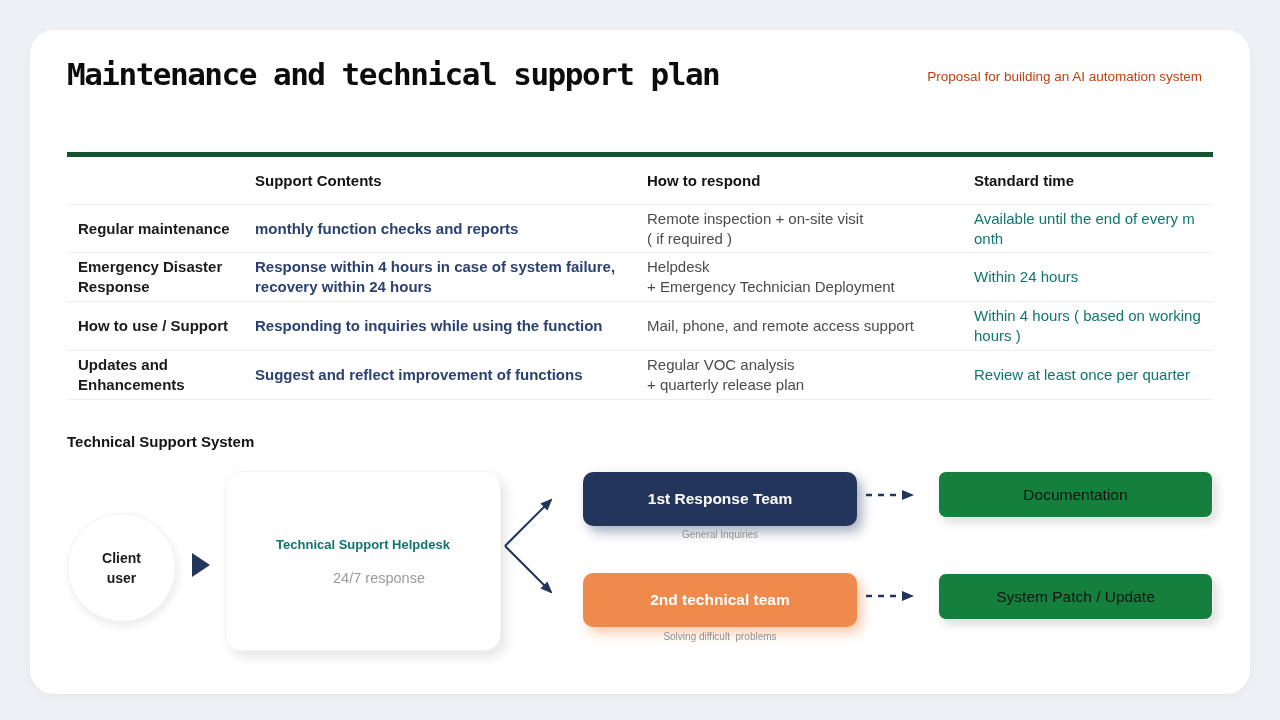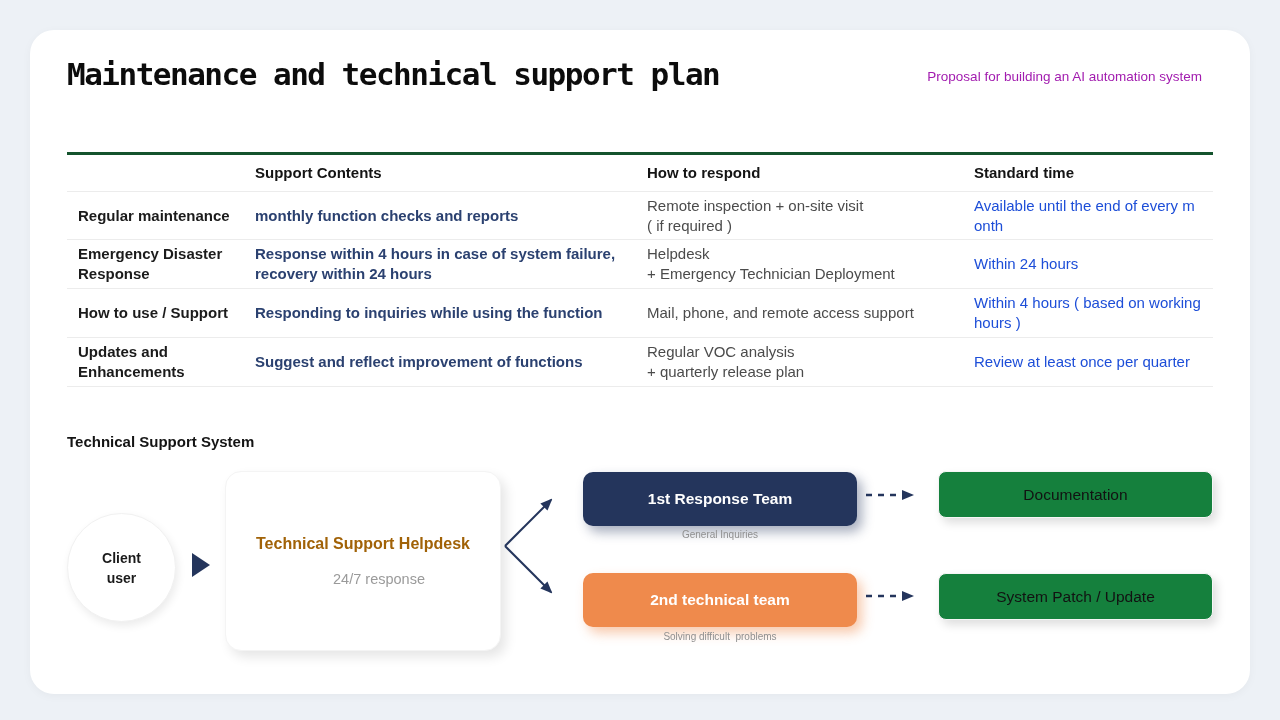--- a/index.html
+++ b/index.html
@@ -19,36 +19,36 @@
   }
 
   .title {
     position:absolute; left:67px; top:56px;
     font-family:"DejaVu Sans Mono", monospace;
     font-weight:bold; font-size:31px; letter-spacing:-1.5px;
     color:#0c0c0c; white-space:nowrap;
   }
   .subtitle {
     position:absolute; right:78px; top:69px;
-    font-size:13.5px; color:#a21caf; white-space:nowrap;
+    font-size:13.5px; color:#c2410c; white-space:nowrap;
   }
 
   
   .support-table { position:absolute; left:67px; top:152px; width:1146px; }
   .t-row {
     display:grid; grid-template-columns:188px 392px 327px 239px;
     border-bottom:1px solid #ececec;
   }
-  .t-row.header { height:40px; border-top:3px solid #14532d; }
+  .t-row.header { height:53px; border-top:5px solid #14532d; }
   .cell { display:flex; align-items:center; font-size:15px; line-height:20px; }
   .h  { font-weight:bold; color:#141414; }
   .c1 { padding-left:11px; padding-right:10px; font-weight:bold; color:#1b1b1b; }
   .c2 { color:#2b4170; font-weight:600; padding-right:14px; white-space:pre-line; }
   .c3 { color:#4b4b4b; padding-right:14px; white-space:pre-line; }
-  .c4 { color:#1d4ed8; padding-right:12px; word-break:break-all; }
+  .c4 { color:#0f766e; padding-right:12px; word-break:break-all; }
 
   
   .section-heading {
     position:absolute; left:67px; top:433px;
     font-size:15px; font-weight:bold; color:#141414;
   }
   .client-circle {
     position:absolute; left:67px; top:513px; width:109px; height:109px;
     border-radius:50%; background:#fff; border:1px solid #f1f1f1;
     box-shadow:2px 4px 8px rgba(0,0,0,0.08);
@@ -61,21 +61,21 @@
     border-left:18px solid #24355c;
     border-top:12px solid transparent; border-bottom:12px solid transparent;
   }
   .helpdesk-card {
     position:absolute; left:225px; top:471px; width:276px; height:180px;
     background:#fff; border-radius:16px; border:1px solid #f4f4f4;
     box-shadow:5px 6px 12px rgba(0,0,0,0.10);
     display:flex; flex-direction:column; align-items:center; justify-content:center;
     gap:18px;
   }
-  .helpdesk-title { font-size:16px; font-weight:bold; color:#a16207; }
+  .helpdesk-title { font-size:13px; font-weight:bold; color:#0f766e; }
   .helpdesk-sub   { font-size:14.5px; color:#9a9a9a;margin-left:32px; }
 
   .team-btn {
     position:absolute; width:274px; height:54px; border-radius:10px;
     display:flex; align-items:center; justify-content:center;
     font-size:15.5px; font-weight:bold; color:#ffffff;
   }
   .team-btn.first  { left:583px; top:472px; background:#24355c; box-shadow:5px 6px 12px rgba(36,53,92,0.40); }
   .team-btn.second { left:583px; top:573px; background:#ef8a4c; box-shadow:5px 6px 12px rgba(239,138,76,0.45); }
 

